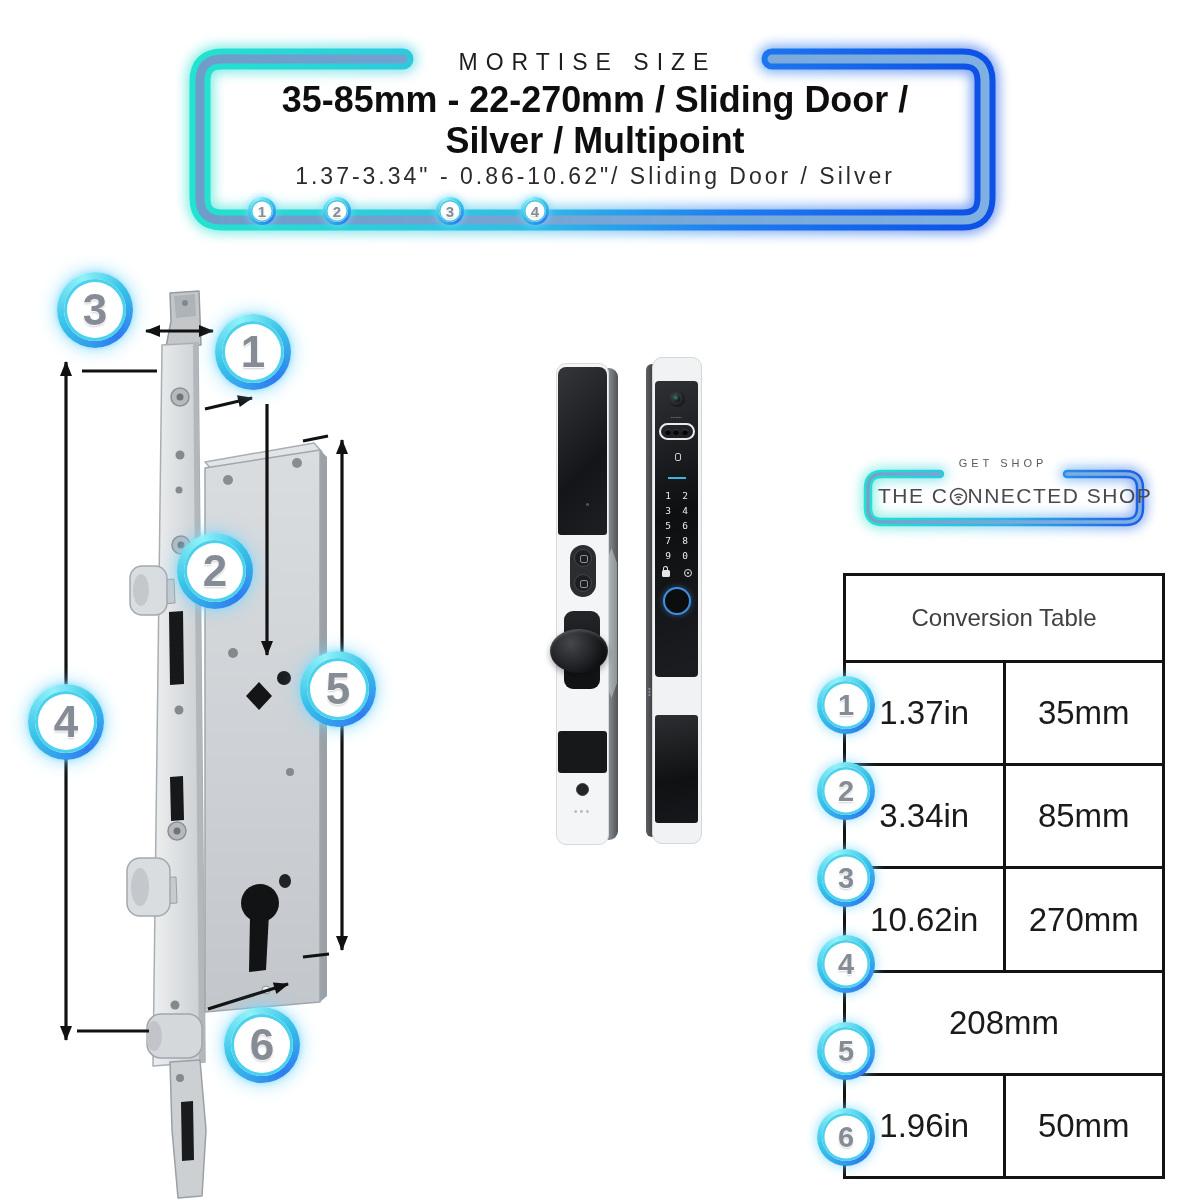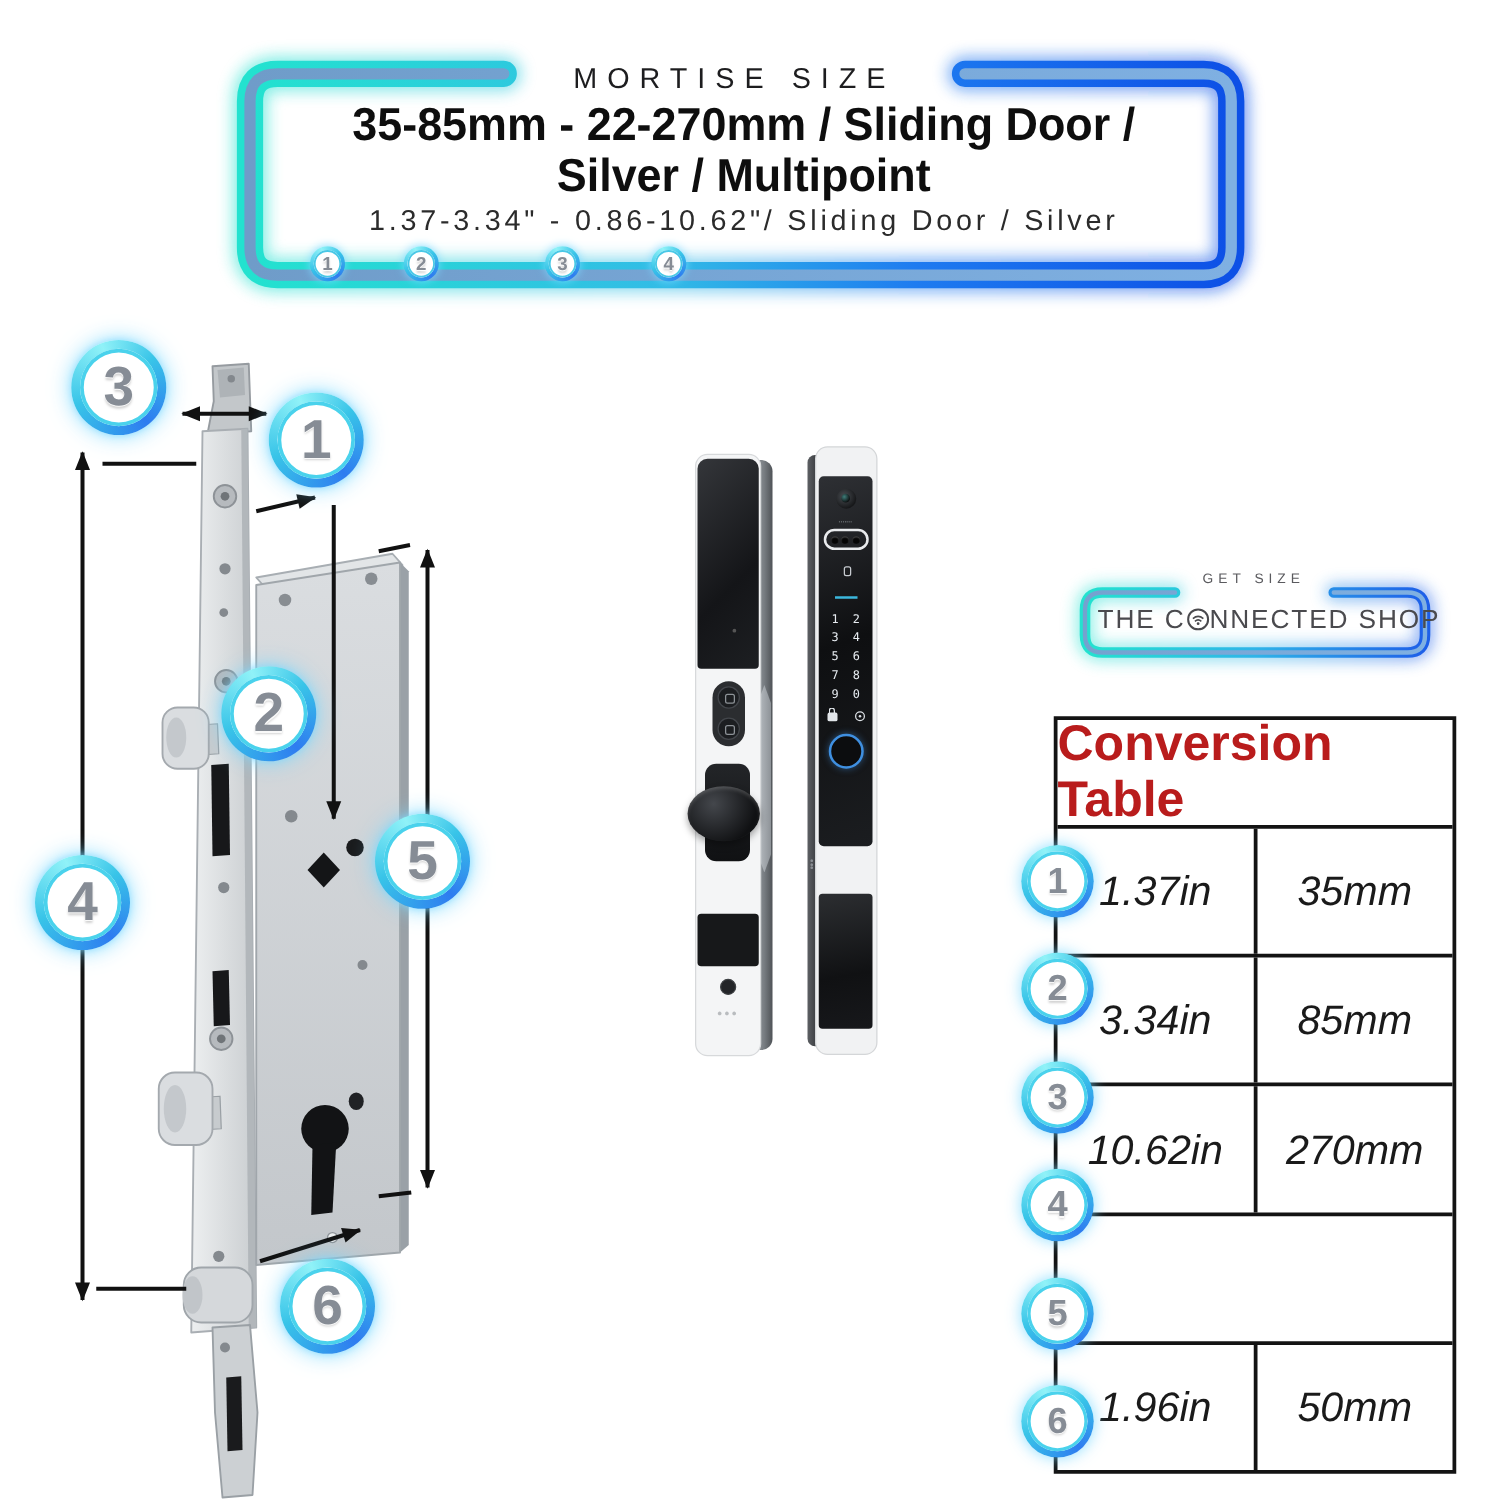--- a/index.html
+++ b/index.html
@@ -33,24 +33,24 @@
 
   .badge{width:58px;height:58px;left:-29px;box-shadow:0 0 12px rgba(121,216,255,.85);}
   .badge::before{inset:5px;box-shadow:inset 0 0 0 2.5px #4ad2ec;}
   .badge .num{font-size:29px;}
 
   
   .ctable{position:absolute;left:843px;top:573px;width:322px;height:606px;
           border:3px solid #131313;box-sizing:border-box;background:#fff;
           display:flex;flex-direction:column;}
   .t-title{height:84px;min-height:84px;display:flex;align-items:center;justify-content:center;
-           font-size:40px;font-weight:bold;color:#b91c1c;}
+           font-size:24px;font-weight:normal;color:#404040;}
   .t-row{flex:1;display:flex;border-top:3px solid #131313;}
   .t-cell{flex:1;display:flex;align-items:center;justify-content:center;
-          font-size:33px;color:#1a1a1a;font-style:italic;}
+          font-size:33px;color:#1a1a1a;}
   .t-cell.inch{border-right:3px solid #131313;}
 
   
   .logo-tagline{position:absolute;left:930px;top:457px;width:146px;text-align:center;
                 font-size:11px;letter-spacing:4px;color:#5a5a5e;white-space:nowrap;}
   .logo-brand{position:absolute;left:868px;top:484px;width:272px;text-align:center;
               font-size:21px;letter-spacing:1.5px;color:#4a4a4e;white-space:nowrap;padding-left:10px;}
   .logo-brand svg{vertical-align:-3px;}
 
   
@@ -337,21 +337,21 @@
       <div class="dr-icons">
         <div class="icon-lock"></div>
         <div class="icon-bell"></div>
       </div>
       <div class="dr-fp"></div>
     </div>
     <div class="dr-dots">•<br>•<br>•</div>
     <div class="dr-glass2"></div>
   </div>
 
-  <div class="logo-tagline">GET SIZE</div>
+  <div class="logo-tagline">GET SHOP</div>
   <div class="logo-brand"><span>THE C</span><svg width="19" height="19" viewBox="0 0 20 20">
         <circle cx="10" cy="10" r="8.4" fill="none" stroke="#4a4a4e" stroke-width="1.7"></circle>
         <path d="M5.6 9.3 Q10 5.6 14.4 9.3" fill="none" stroke="#4a4a4e" stroke-width="1.4"></path>
         <path d="M7.3 11.6 Q10 9.4 12.7 11.6" fill="none" stroke="#4a4a4e" stroke-width="1.4"></path>
         <circle cx="10" cy="13.6" r="1.2" fill="#4a4a4e"></circle>
       </svg><span>NNECTED SHOP</span></div>
 
   <div class="ctable">
     <div class="t-title">Conversion Table</div>
 
@@ -361,20 +361,21 @@
     </div>
     <div class="t-row">
       <div class="t-cell inch">3.34in</div>
       <div class="t-cell">85mm</div>
     </div>
     <div class="t-row">
       <div class="t-cell inch">10.62in</div>
       <div class="t-cell">270mm</div>
     </div>
     <div class="t-row">
+      <div class="t-cell">208mm</div>
     </div>
     <div class="t-row">
       <div class="t-cell inch">1.96in</div>
       <div class="t-cell">50mm</div>
     </div>
 
     <div class="ring badge" style="top:100px;">
         <span class="num">1</span>
       </div>
     <div class="ring badge" style="top:186px;">

